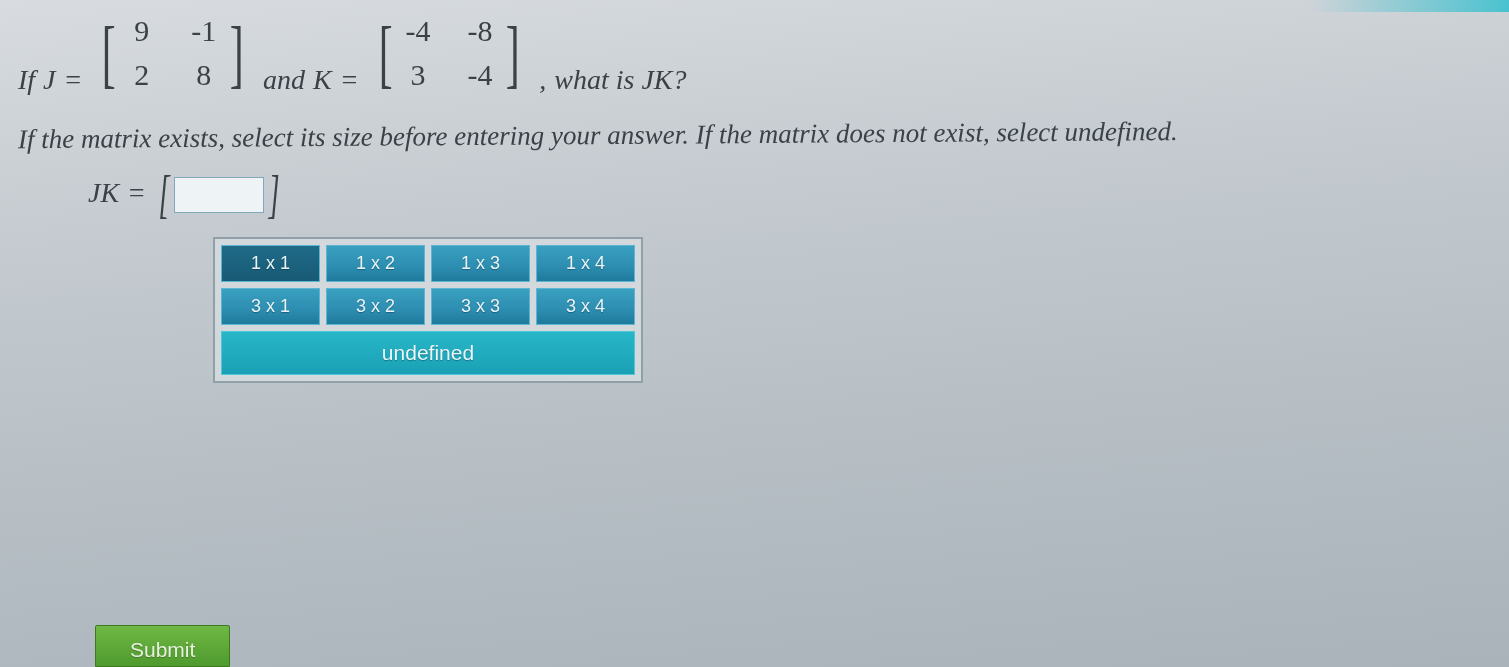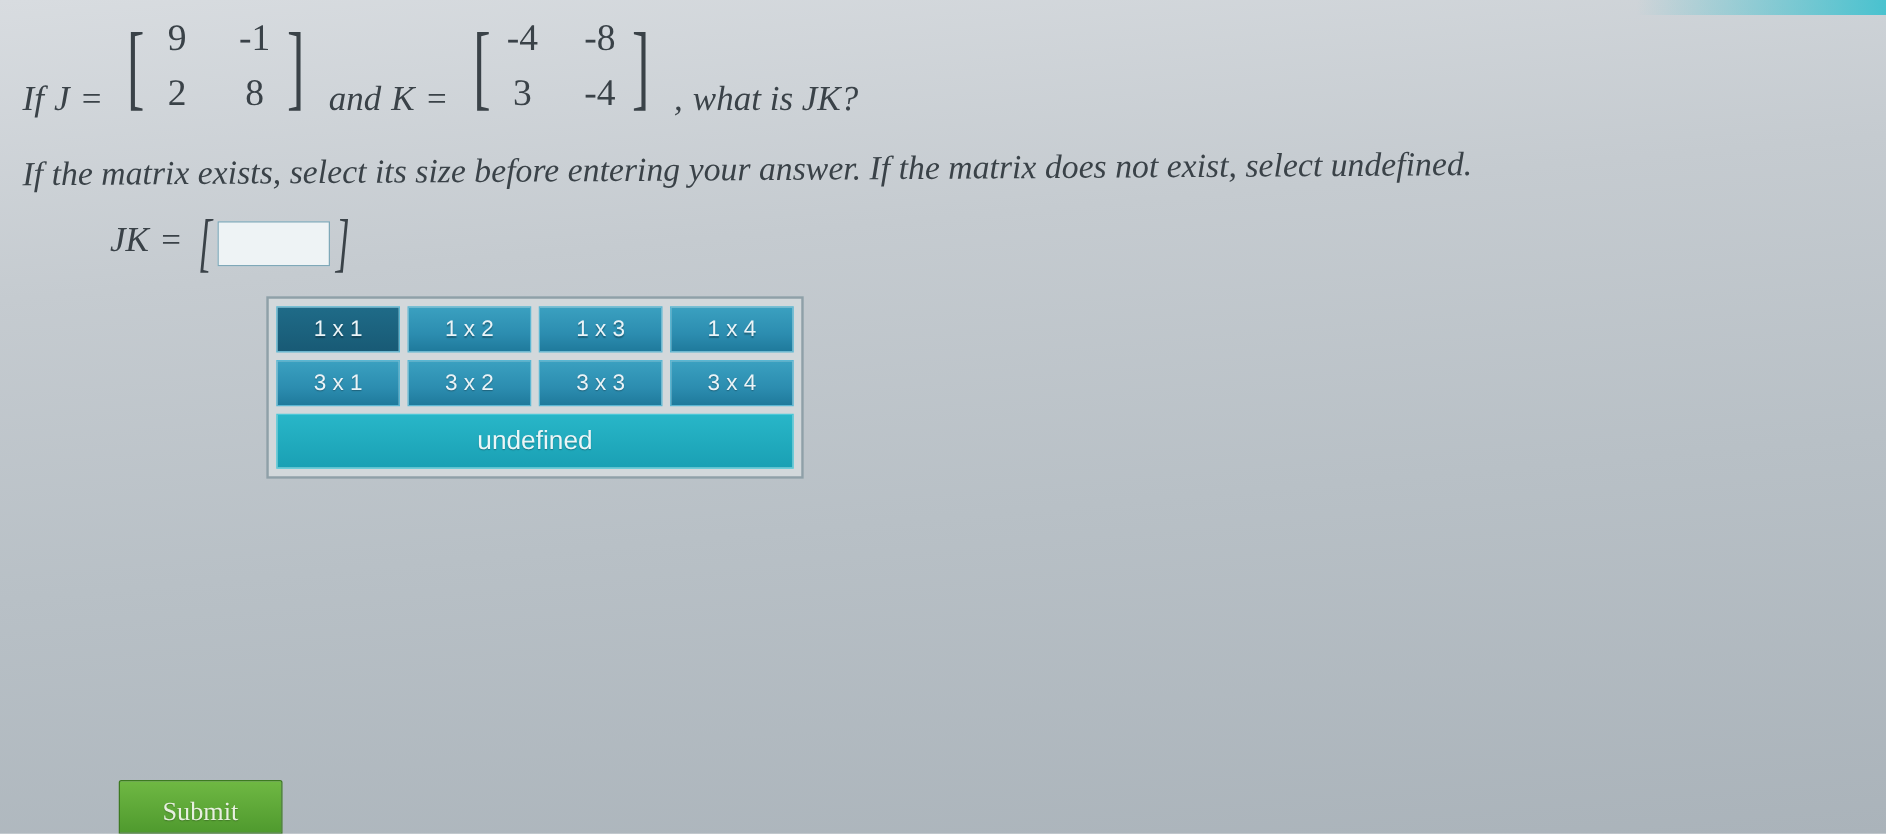--- a/index.html
+++ b/index.html
@@ -109,21 +109,21 @@
     cursor: pointer;
     text-shadow: 0 1px 1px rgba(0,0,0,0.3);
   }
   .submit-btn {
     position: absolute;
     left: 95px;
     bottom: 0;
     background: linear-gradient(180deg, #6fb843 0%, #4f9a2e 100%);
     color: #e8f0e0;
     font-size: 21px;
-    font-family: Liberation Serif, serif;
+    font-family: Liberation Sans, sans-serif;
     padding: 12px 34px 4px 34px;
     border: 1px solid #3c7a20;
     cursor: pointer;
     text-shadow: 0 1px 1px rgba(0,0,0,0.25);
     border-radius: 2px 2px 0 0;
   }
   .topstrip {
     position:absolute; top:0; right:0; width:200px; height:12px;
     background: linear-gradient(90deg, rgba(40,190,205,0) 0%, rgba(40,190,205,0.8) 100%);
   }

